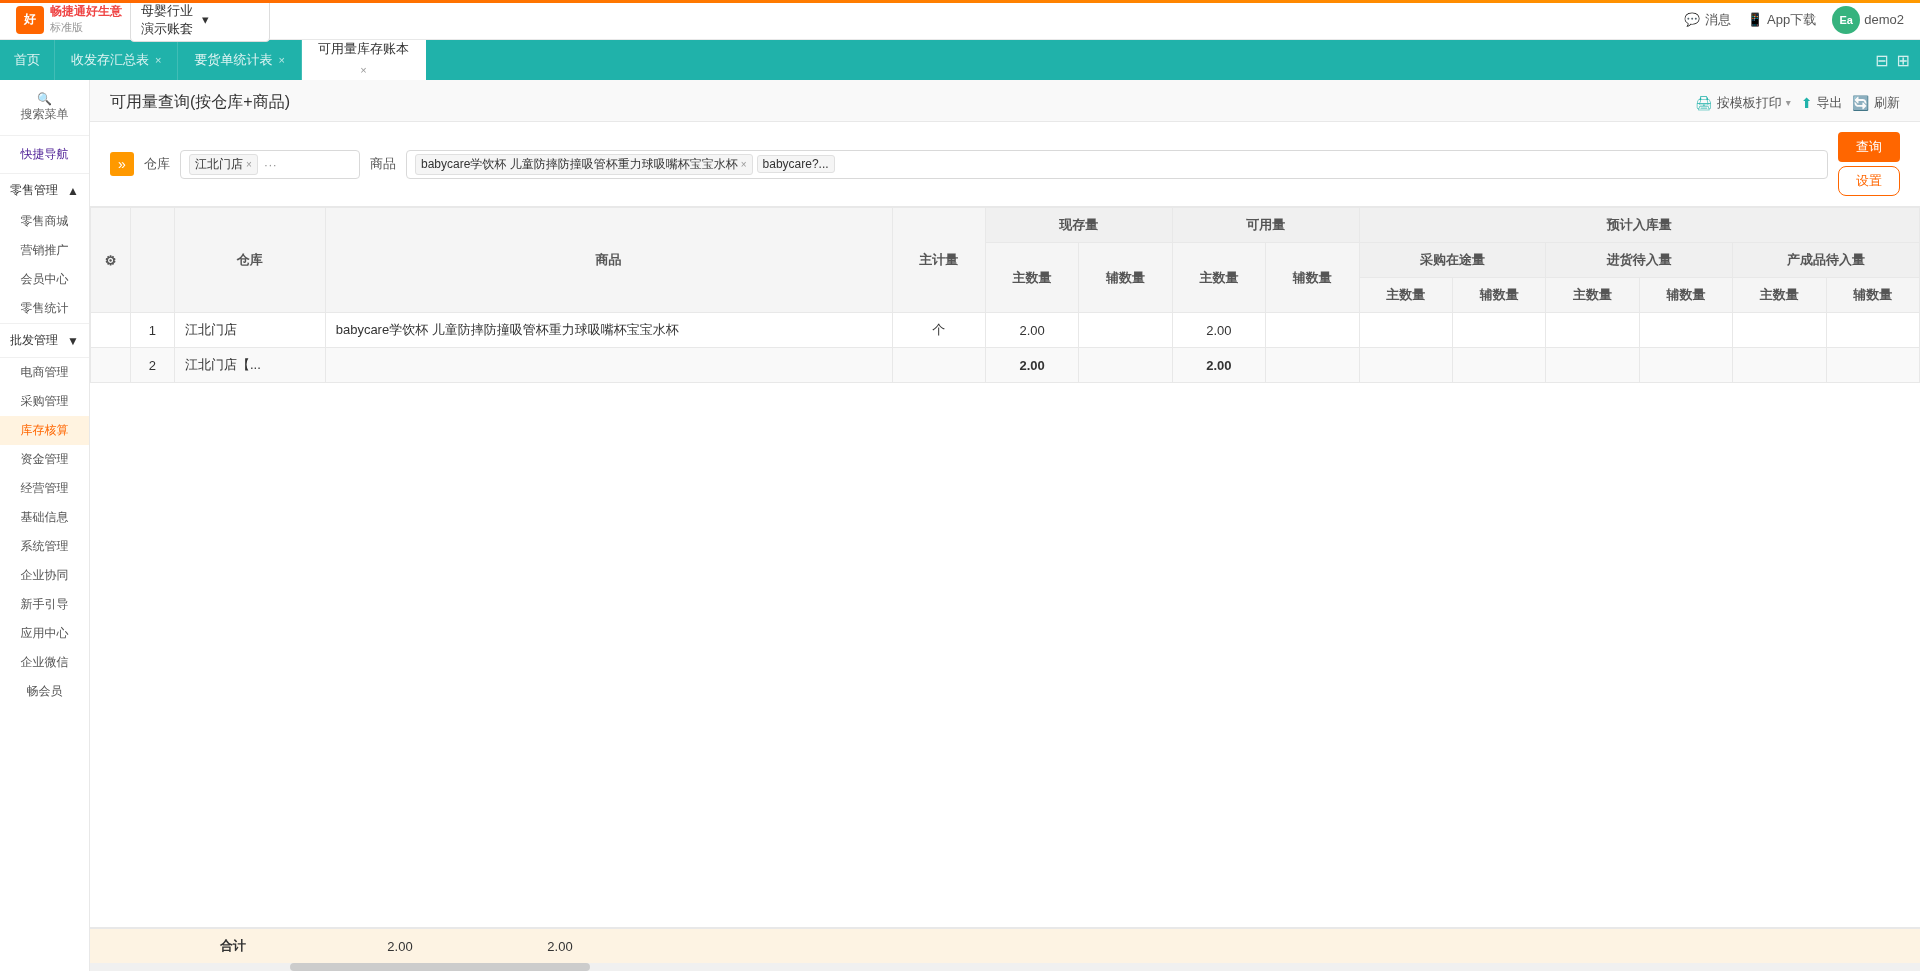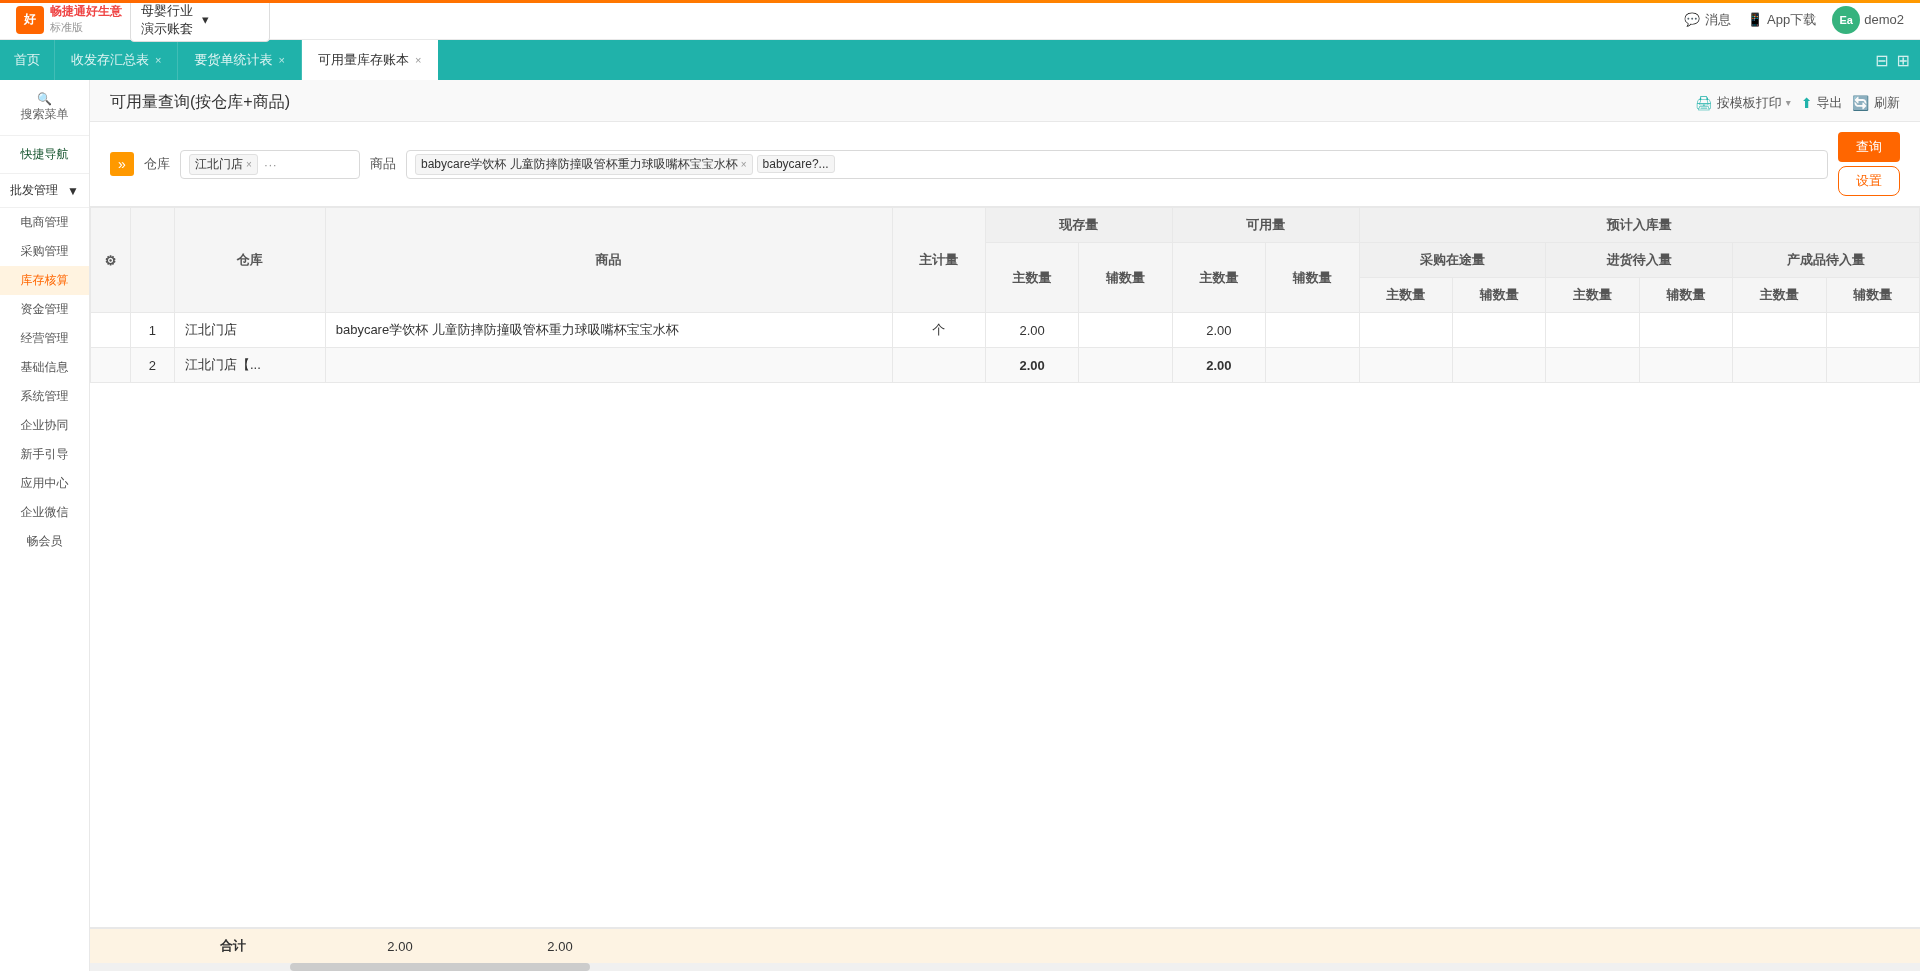--- a/index.html
+++ b/index.html
@@ -105,21 +105,21 @@
       display: flex;
       align-items: center;
       padding: 0 16px;
       cursor: pointer;
       color: rgba(255,255,255,0.85);
       font-size: 13px;
       gap: 6px;
       white-space: nowrap;
       border-right: 1px solid rgba(255,255,255,0.15);
     }
-    .nav-tab.active { background: #fff; color: #333; }
+    .nav-tab.active { background: #fff; color: #333; flex-direction: column; }
     .nav-tab .close-icon { color: rgba(255,255,255,0.7); font-size: 11px; cursor: pointer; }
     .nav-tab.active .close-icon { color: #999; }
     .nav-tab-home { padding: 0 14px; }
     .nav-tabs-right {
       margin-left: auto;
       display: flex;
       align-items: center;
       padding: 0 10px;
       gap: 8px;
     }
@@ -156,21 +156,21 @@
     }
     .sidebar-nav {
       padding: 4px 0;
       border-bottom: 1px solid #f0f0f0;
     }
     .sidebar-nav-item {
       padding: 6px 0;
       text-align: center;
       cursor: pointer;
       font-size: 12px;
-      color: #14532d;
+      color: #4c1d95;
     }
     .sidebar-section {
       border-bottom: 1px solid #f0f0f0;
     }
     .sidebar-section-header {
       display: flex;
       align-items: center;
       justify-content: space-between;
       padding: 8px 10px;
       cursor: pointer;
@@ -438,20 +438,38 @@
   <div class="sidebar">
     <div class="sidebar-search">
       <button class="sidebar-search-btn">
         <span>🔍</span>
         <div>搜索菜单</div>
       </button>
     </div>
     <div class="sidebar-nav">
       <div class="sidebar-nav-item">
         <span>快捷导航</span>
+      </div>
+    </div>
+    <div class="sidebar-section">
+      <div class="sidebar-section-header">
+        <span>零售管理</span>
+        <span>▲</span>
+      </div>
+      <div class="sidebar-item">
+        <span>零售商城</span>
+      </div>
+      <div class="sidebar-item">
+        <span>营销推广</span>
+      </div>
+      <div class="sidebar-item">
+        <span>会员中心</span>
+      </div>
+      <div class="sidebar-item">
+        <span>零售统计</span>
       </div>
     </div>
     <div class="sidebar-section">
       <div class="sidebar-section-header">
         <span>批发管理</span>
         <span>▼</span>
       </div>
     </div>
     <div class="sidebar-item">
       <span>电商管理</span>

